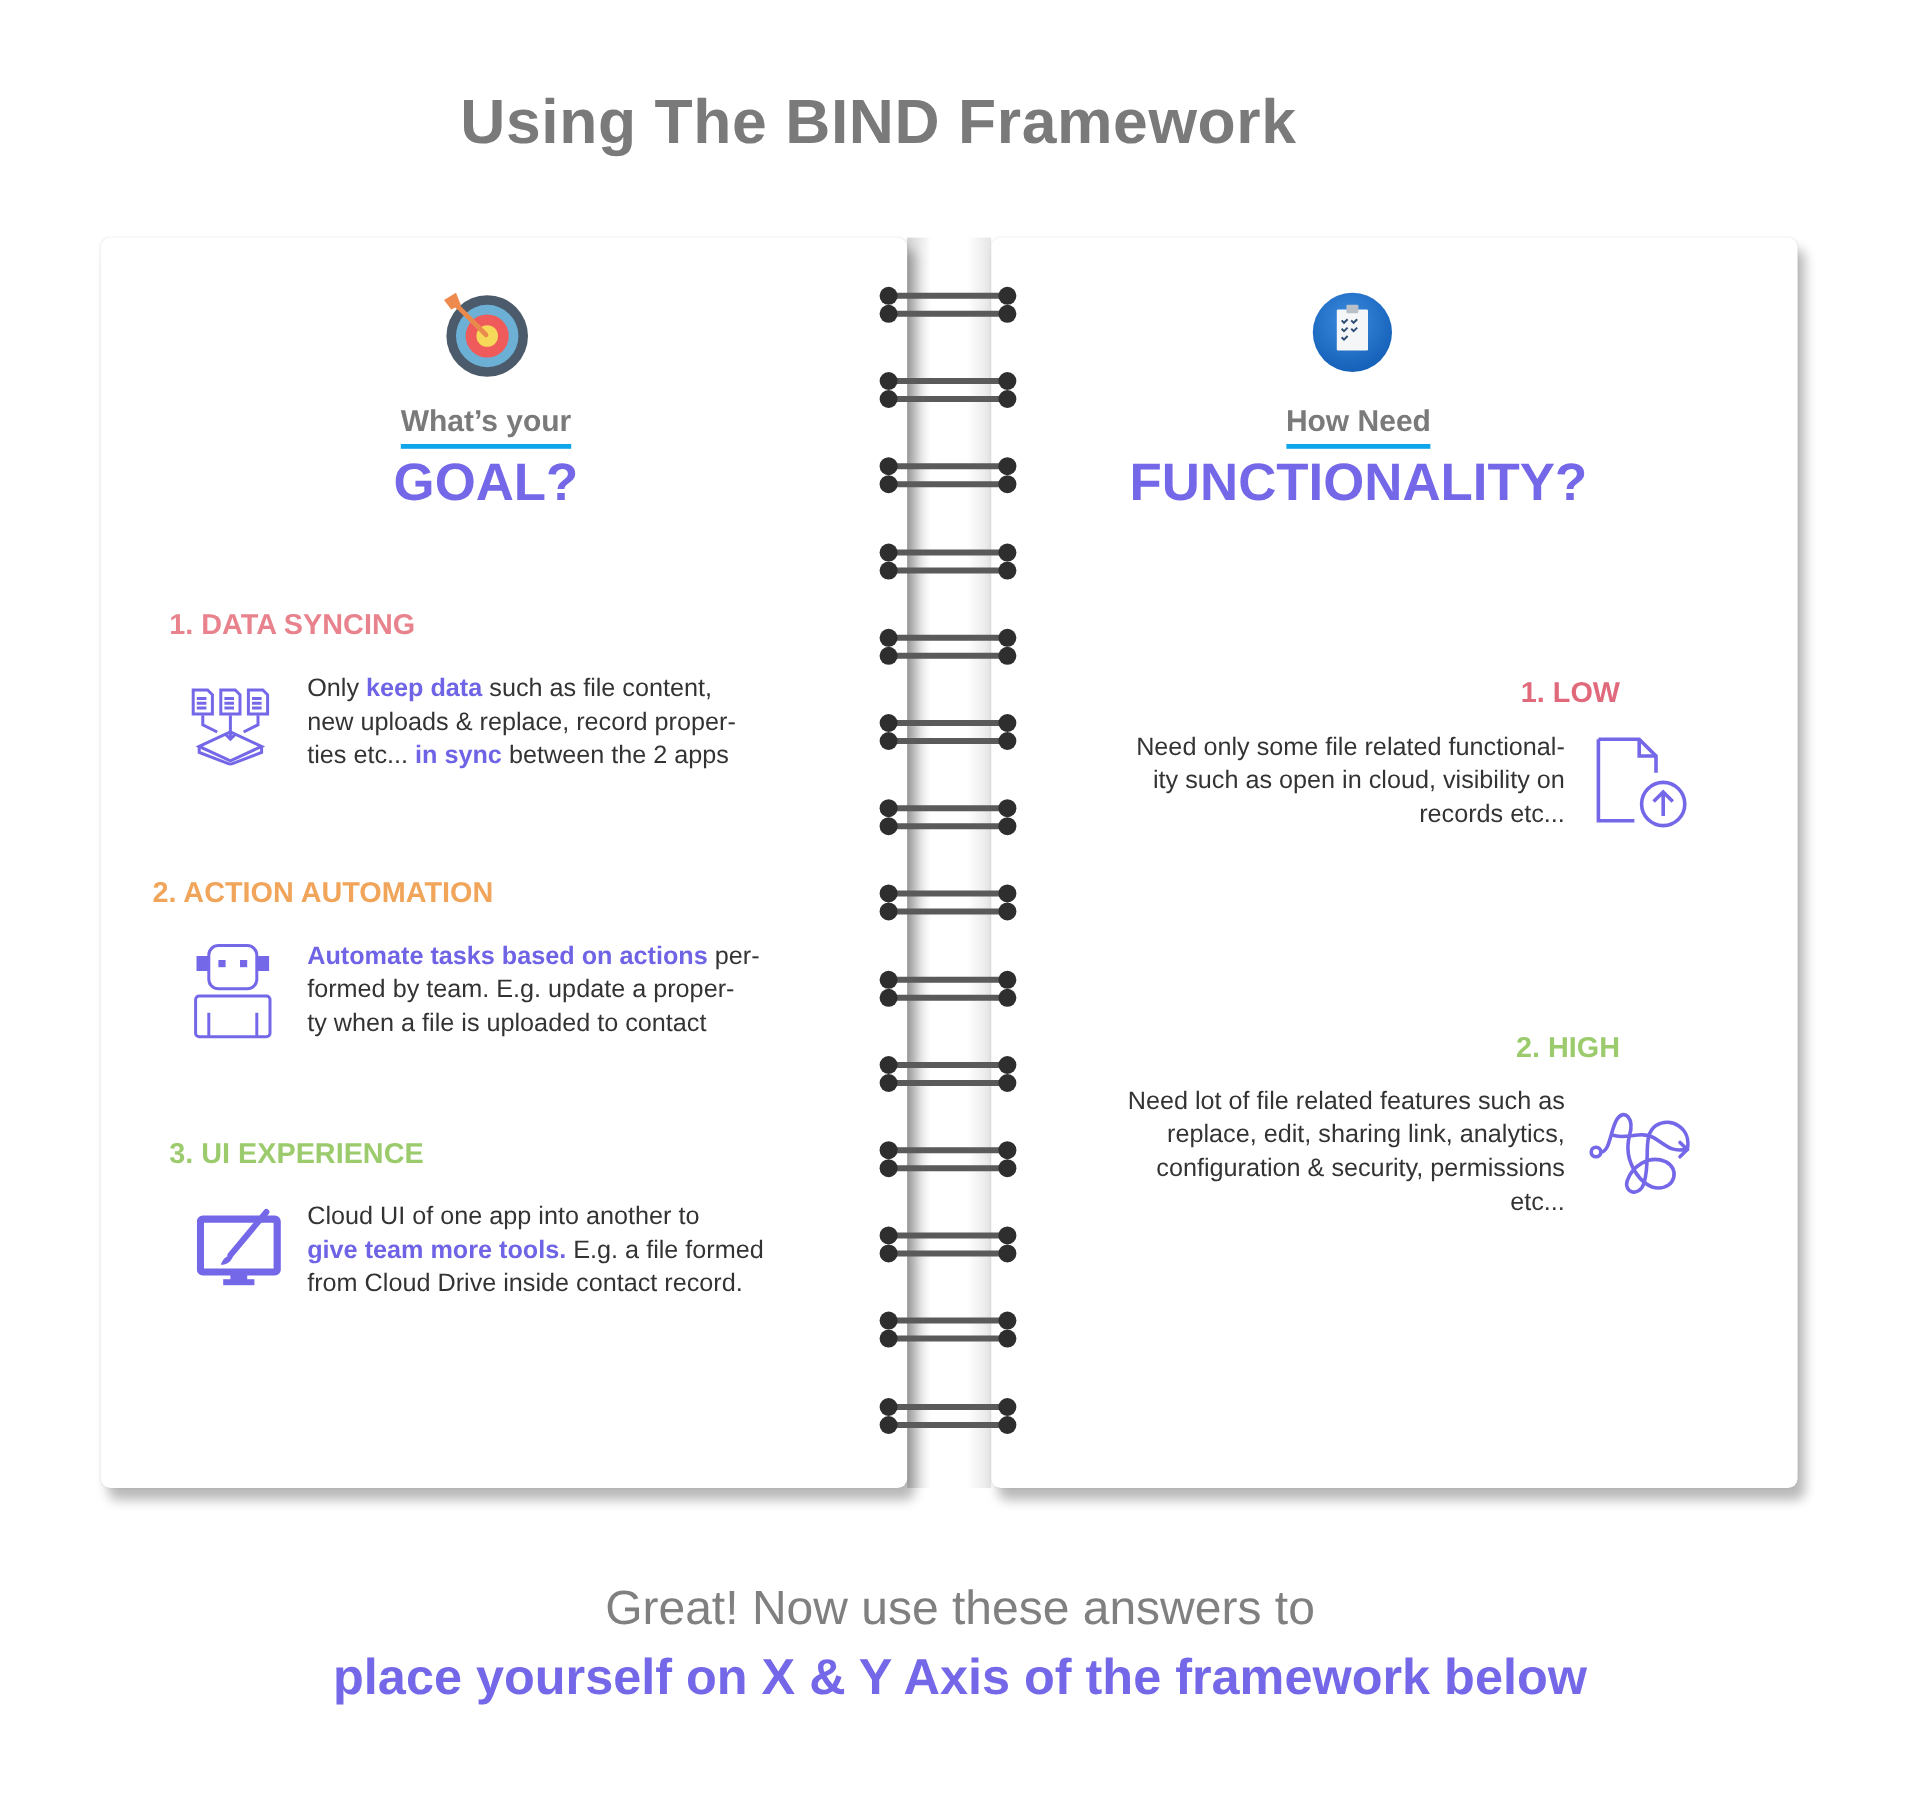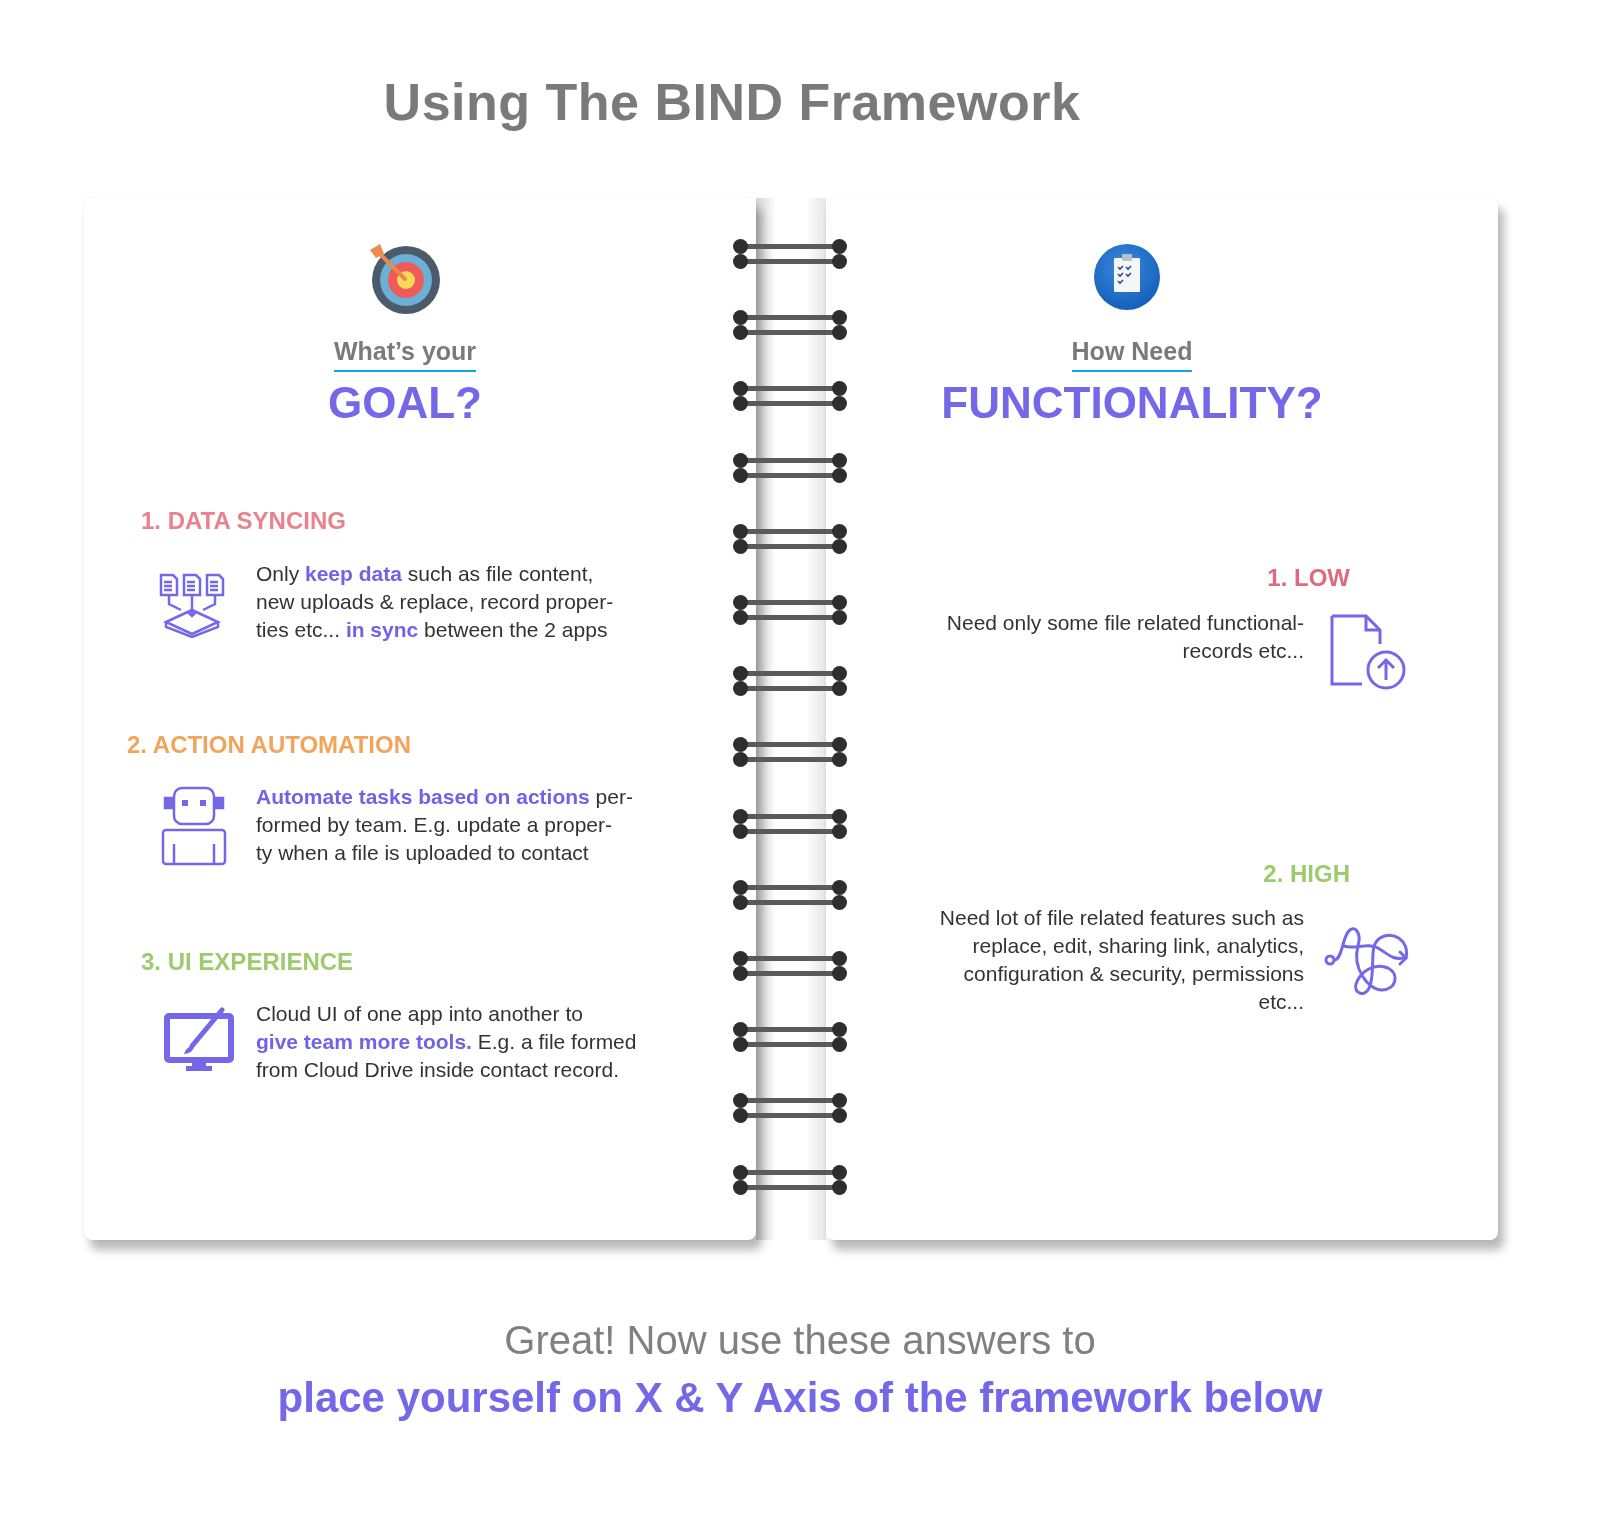--- a/index.html
+++ b/index.html
@@ -32,21 +32,21 @@
   .ring .bar {
     position:absolute; left:8px; right:8px; height:5px; background:#5a5a5a; border-radius:2px;
   }
   .ring .dot {
     position:absolute; width:15px; height:15px; border-radius:50%; background:#2e2e2e;
   }
   .icon-top { position:absolute; }
   .q-small {
     position:absolute; text-align:center; font-size:25px; font-weight:bold; color:#7a7a7a;
   }
-  .q-small span { border-bottom:2px solid #0ea5e9; padding-bottom:5px;text-align:right; }
+  .q-small span { border-bottom:4px solid #0ea5e9; padding-bottom:5px;text-align:right; }
   .q-big {
     position:absolute; text-align:center; font-size:44px; font-weight:bold; color:#7468e8;
   }
   .sec-title { position:absolute; font-size:24px; font-weight:bold; }
   .sec-body { position:absolute; font-size:21px; line-height:28px; color:#333; }
   .hl { color:#6f63e6; font-weight:bold; }
   .right-txt { text-align:right; }
   .sec-icon { position:absolute; }
   .footer1 {
     position:absolute; left:0; width:1600px; top:1318px; text-align:center;
@@ -263,20 +263,21 @@
   <rect x="22" y="16" width="26" height="34" rx="1" fill="#f4f6f8"></rect>
   <rect x="30" y="12" width="10" height="7" rx="1" fill="#b9c0c8"></rect>
   <path d="M26 25l2 2 3-3M34 25l2 2 3-3M26 32l2 2 3-3M34 32l2 2 3-3M26 39l2 2 3-3" stroke="#2f4e75" stroke-width="1.6" fill="none"></path>
 </svg>
 <div class="q-small" style="left:982px;width:300px;top:337px"><span>How Need</span></div>
 <div class="q-big" style="left:932px;width:400px;top:378px">FUNCTIONALITY?</div>
 
 <div class="sec-title right-txt" style="left:1150px;width:200px;top:564px;color:#e06a7c">1. LOW</div>
 <div class="sec-body right-txt" style="left:880px;width:424px;top:609px">
   <div>Need only some file related functional-</div>
+  <div>ity such as open in cloud, visibility on</div>
   <div>records etc...</div>
 </div>
 <svg class="sec-icon" style="left:1328px;top:614px" width="82" height="78" viewBox="0 0 82 78" fill="none" stroke="#7468e8" stroke-width="3">
   <path d="M4 2h34l14 14v14"></path>
     <path d="M38 2v14h14"></path>
     <path d="M4 2v68h30"></path>
   <circle cx="58" cy="56" r="18"></circle>
     <path d="M58 66V46M50 54l8-8 8 8"></path>
 </svg>
 

